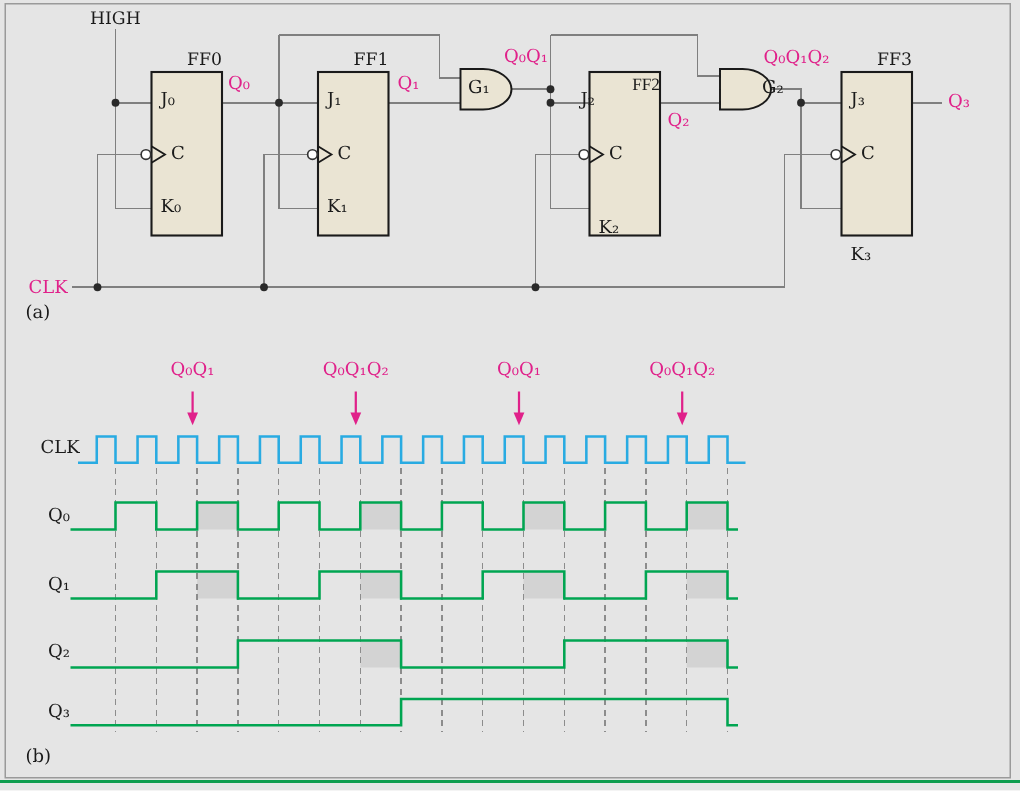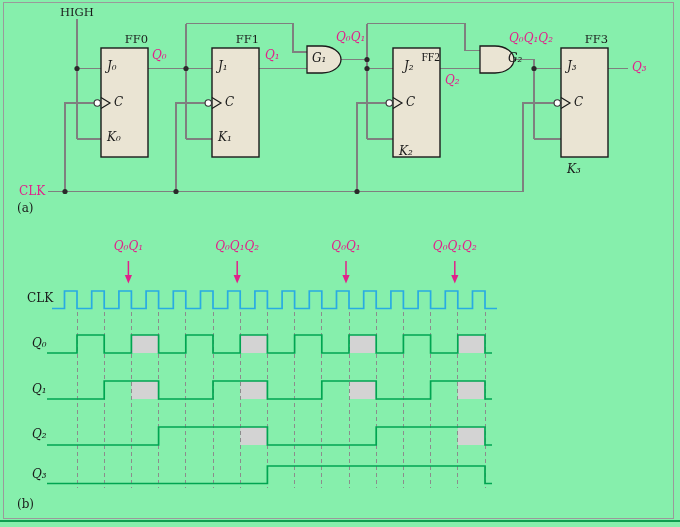--- a/index.html
+++ b/index.html
@@ -1,26 +1,26 @@
 <!DOCTYPE html>
 <html style="--magenta: #e0218a; --ink: #1a1a1a; --wire: #7f7f7f; --boxfill: #eae4d3; --frame: #9a9a9a; --rule: #0f9d4f;"><head>
 <meta charset="utf-8">
 <style>
   html,body{margin:0;padding:0;background:#fff;}
   .stage{
-    position:relative;width:680px;height:527px;background:#86efac;overflow:hidden;
+    position:relative;width:680px;height:527px;background:#e5e5e5;overflow:hidden;
     font-family:"DejaVu Serif","Liberation Serif",serif;color:var(--ink,#1a1a1a);
   }
   .frame{position:absolute;left:3px;top:2px;width:671px;height:517px;
     border:1.4px solid var(--frame,#9a9a9a);box-sizing:border-box;pointer-events:none;}
   .rule{position:absolute;left:0;top:520px;width:680px;height:2.4px;background:var(--rule,#0f9d4f);}
   svg.overlay{position:absolute;left:0;top:0;}
   .lbl{position:absolute;font-size:12px;line-height:1.05;white-space:nowrap;}
   .sm{font-size:11.5px;}
-  .it{font-style:italic;}
+  .it{}
   .mag{color:var(--magenta,#e0218a);}
   .ctr{transform:translateX(-50%);}
   .ffname{width:47px;text-align:right;}
   .wire{stroke:var(--wire,#7f7f7f);stroke-width:1.1;fill:none;shape-rendering:crispEdges;}
   .ffbox{fill:var(--boxfill,#eae4d3);stroke:var(--ink,#1a1a1a);stroke-width:1.4;}
   .gate{fill:var(--boxfill,#eae4d3);stroke:var(--ink,#1a1a1a);stroke-width:1.3;}
   .dot{fill:#2a2a2a;stroke:none;}
   .bub{fill:#fff;stroke:#333;stroke-width:1.1;}
   .tri{fill:none;stroke:var(--ink,#1a1a1a);stroke-width:1.2;}
 </style>
@@ -150,21 +150,21 @@
   <div class="lbl sm ffname" style="left:561px;top:33px;">FF3</div>
 
   <div class="lbl it" style="left:107px;top:60px;">J₀</div>
   <div class="lbl it" style="left:114px;top:96px;">C</div>
   <div class="lbl it" style="left:107px;top:131px;">K₀</div>
 
   <div class="lbl it" style="left:218px;top:60px;">J₁</div>
   <div class="lbl it" style="left:225px;top:96px;">C</div>
   <div class="lbl it" style="left:218px;top:131px;text-align:right;">K₁</div>
 
-  <div class="lbl it" style="left:404px;top:60px;text-align:center;">J₂</div>
+  <div class="lbl it" style="left:387px;top:60px;text-align:center;">J₂</div>
   <div class="lbl it" style="left:406px;top:96px;">C</div>
   <div class="lbl it" style="left:399px;top:145px;">K₂</div>
 
   <div class="lbl it" style="left:567px;top:60px;">J₃</div>
   <div class="lbl it" style="left:574px;top:96px;">C</div>
   <div class="lbl it" style="left:567px;top:131px;margin-top:32px;">K₃</div>
 
   <div class="lbl it" style="left:312px;top:52px;">G₁</div>
   <div class="lbl it" style="left:508px;top:52px;">G₂</div>
 

